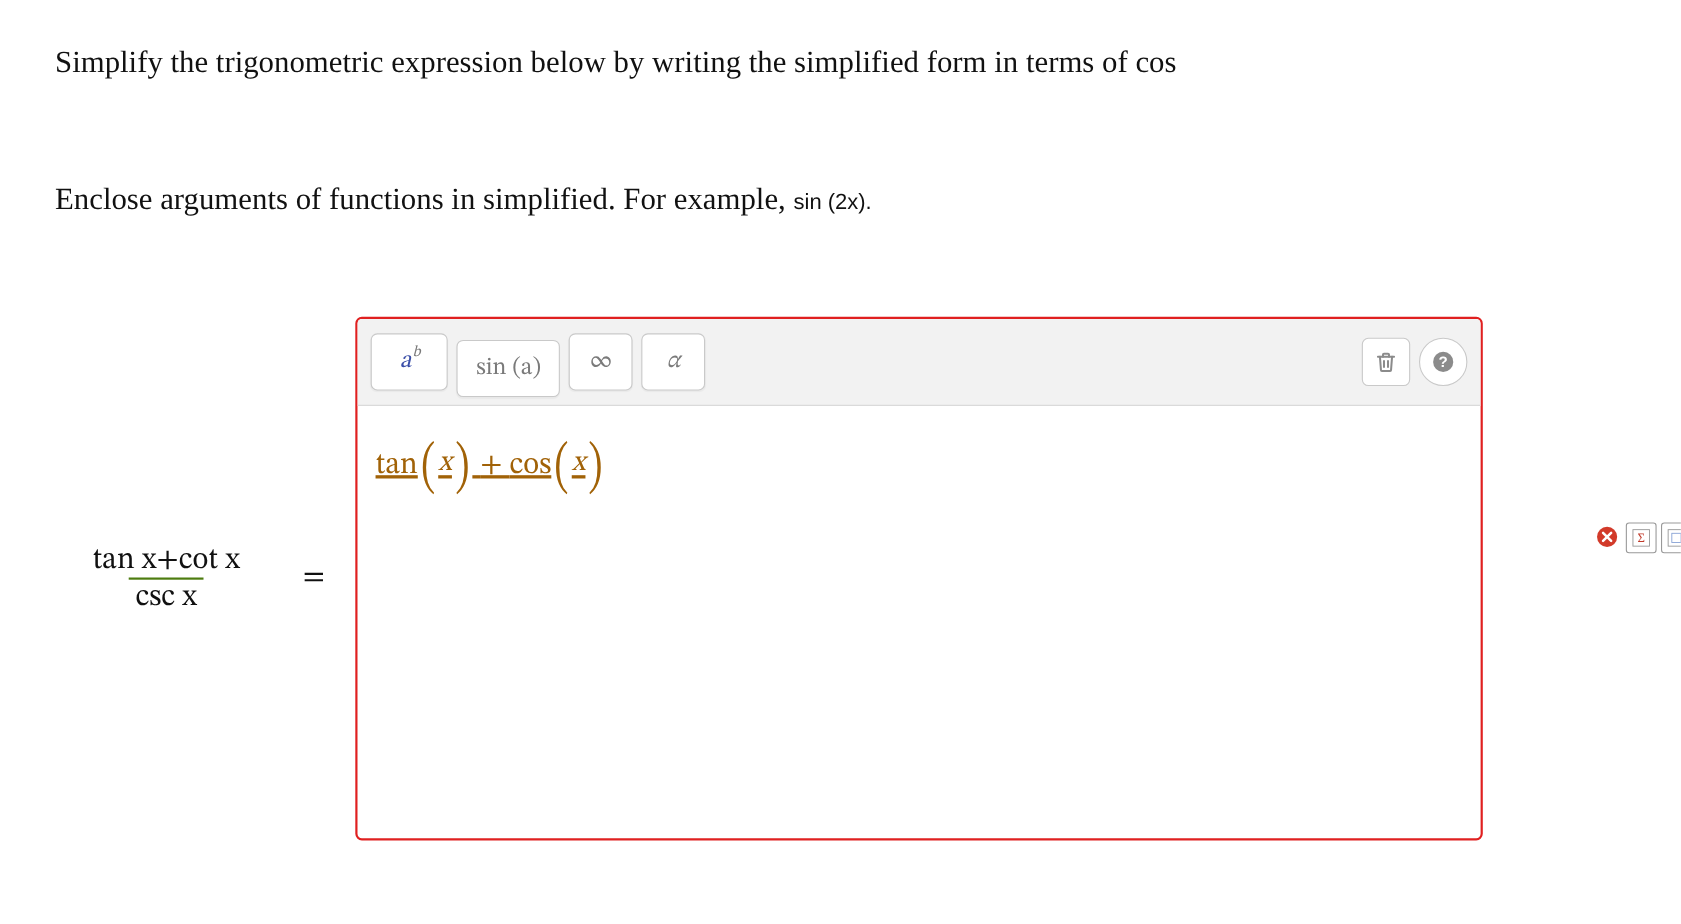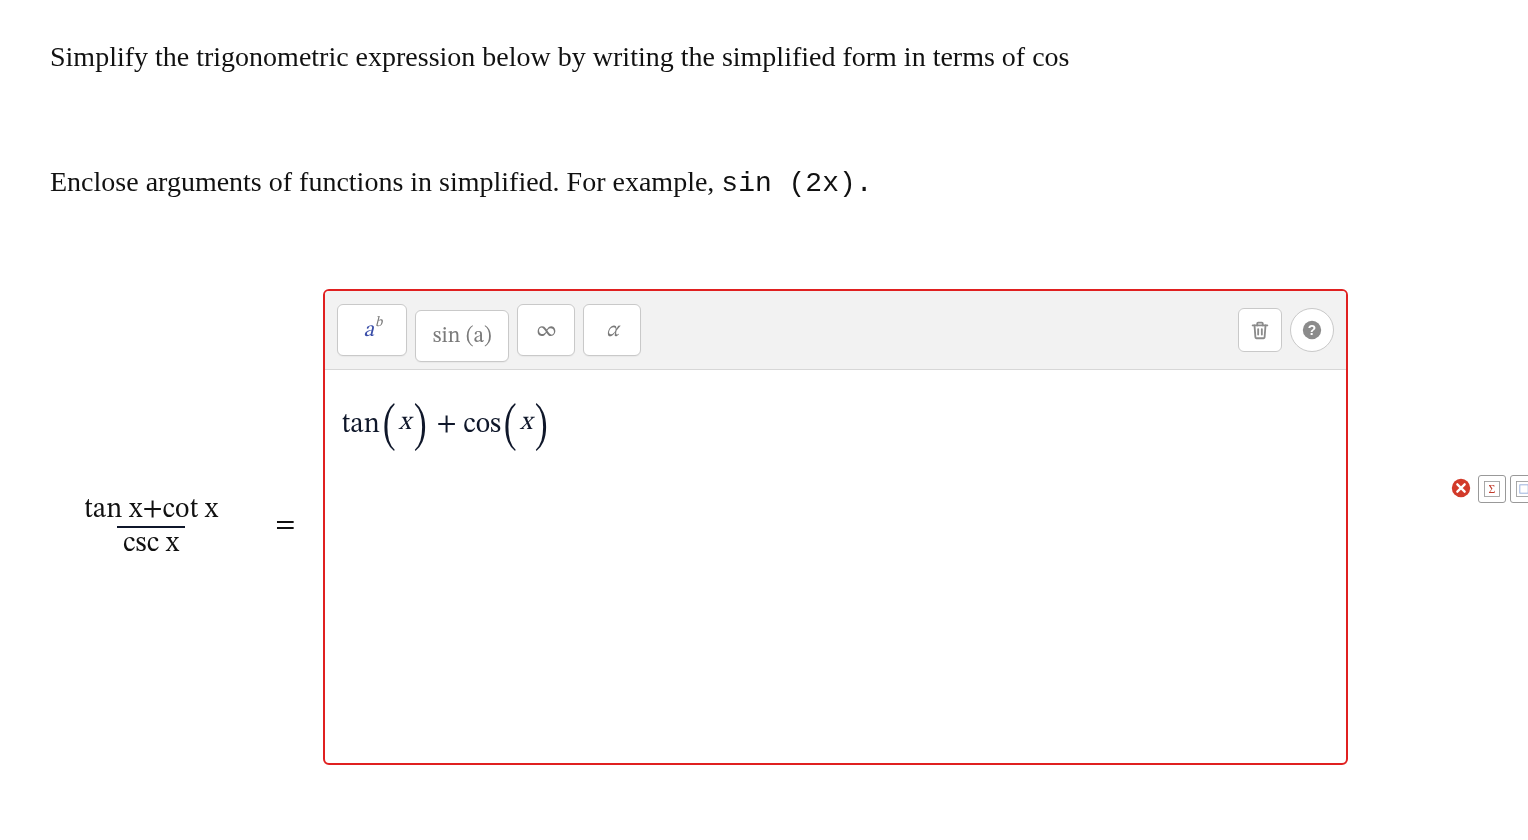--- a/index.html
+++ b/index.html
@@ -23,22 +23,22 @@
     line-height: 1.35;
     margin-top: 10px;
     white-space: nowrap;
   }
   .hint-line {
     font-size: 28px;
     margin-top: 90px;
     white-space: nowrap;
   }
   .mmath {
-    font-family: Liberation Mono, monospace;
-    font-size: 28px;
+    font-family: Liberation Sans, sans-serif;
+    font-size: 20px;
   }
 
   .answer-row {
     display: flex;
     align-items: center;
     margin-top: 90px;
     position: relative;
     width: 100%;
   }
 
@@ -56,21 +56,21 @@
     display: inline-flex;
     flex-direction: column;
     align-items: center;
     line-height: 1.0;
   }
   .fraction .num {
     padding: 0 6px 2px 6px;
   }
   .fraction .den {
     padding: 2px 6px 0 6px;
-    border-top: 2px solid #0f172a;
+    border-top: 2px solid #4d7c0f;
   }
   .equals {
     margin: 0 10px;
   }
 
   .editor-box {
     border: 2px solid #e02020;
     border-radius: 6px;
     width: 1025px;
     height: 476px;
@@ -127,23 +127,24 @@
     align-items: center;
     justify-content: center;
     color: #8b8b8b;
     cursor: pointer;
   }
   .content-area {
     flex: 1 1 auto;
     padding: 22px 16px;
     font-family: "STIX Two Math", "Latin Modern Math", "Cambria Math", Georgia, serif;
     font-size: 30px;
-    color: #0f172a;
+    color: #a16207;
     line-height: 1.0;
     outline: none;
+    text-decoration: underline;
   }
   .bigparen {
     font-size: 52px;
     position: relative;
     top: 9px;
     font-weight: 400;
     display: inline-block;
     transform: scaleX(0.7);
   }
   .paren-arg {

